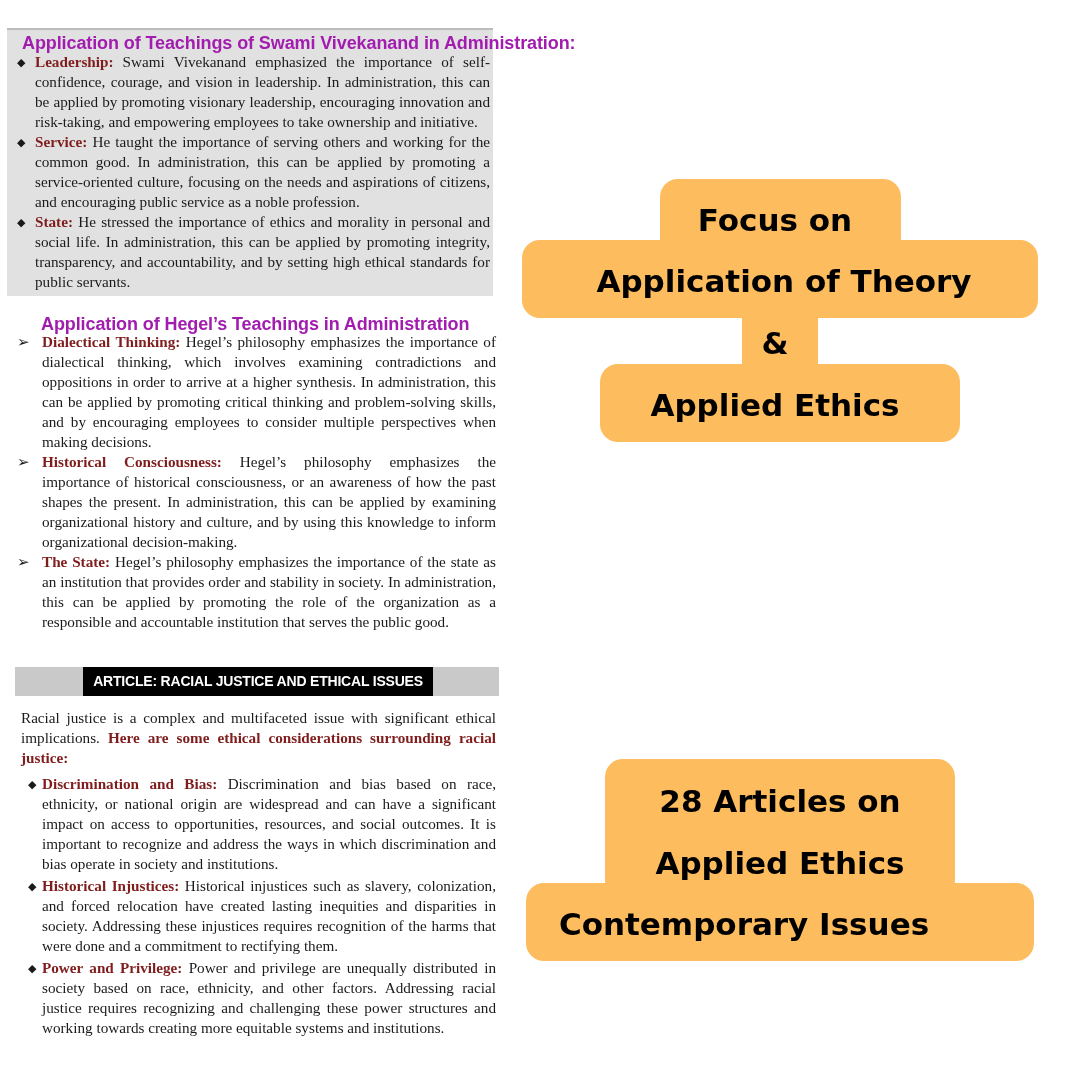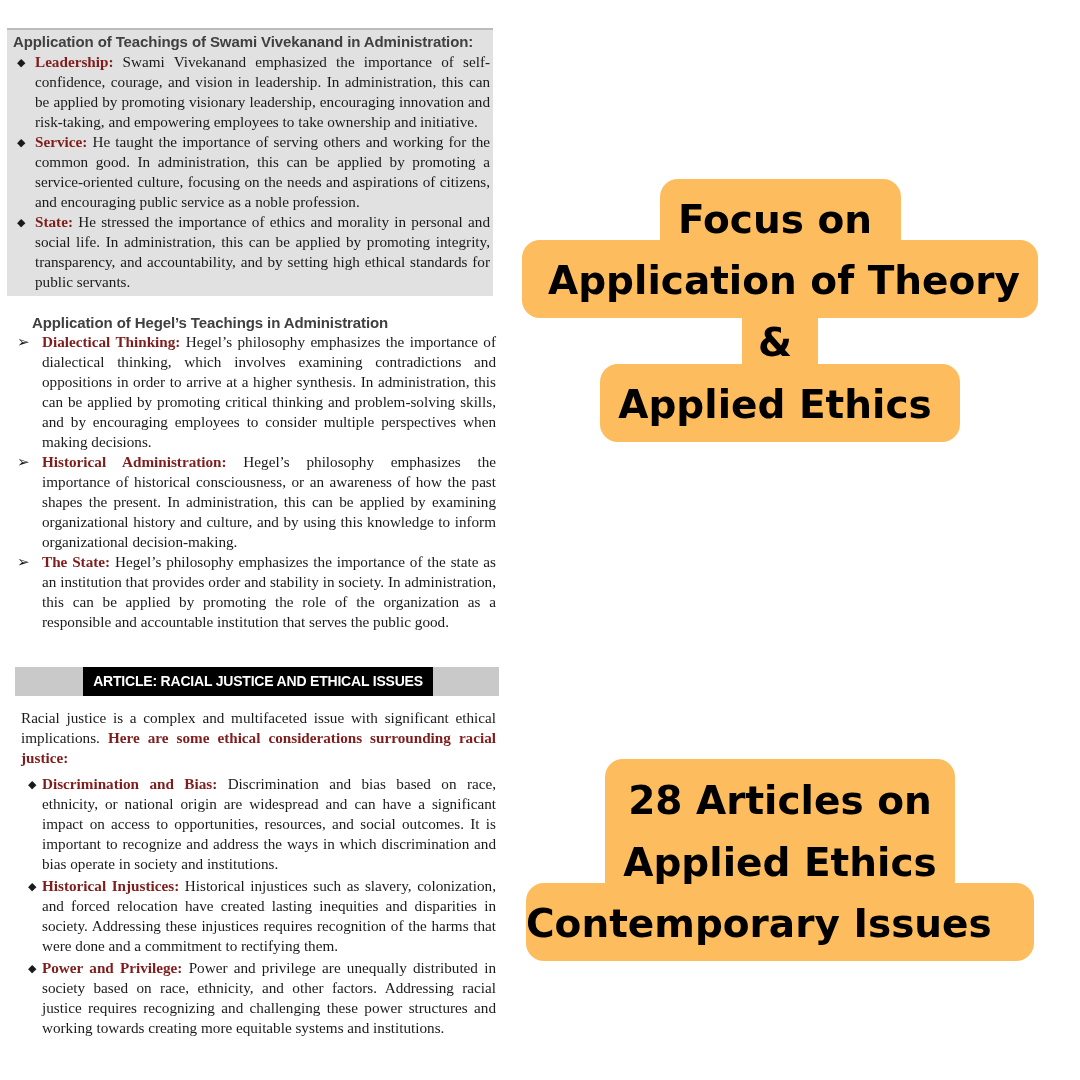--- a/index.html
+++ b/index.html
@@ -2,37 +2,37 @@
 <html><head>
 <meta charset="utf-8">
 <style>
   html, body { margin:0; padding:0; }
   body { width:1080px; height:1080px; background:#ffffff; position:relative; overflow:hidden;
          font-family:"Liberation Serif", serif; color:#111; }
   .abs { position:absolute; }
 
   
   #viv-box { left:7px; top:28px; width:486px; height:268px; background:#e1e1e1; border-top:2px solid #bcbcbc; box-sizing:border-box; }
-  .sec-title { font-family:"Liberation Sans", sans-serif; font-weight:bold; font-size:15px; color:#404040; letter-spacing:-0.1px; white-space:nowrap; }
+  .sec-title { font-family:"Liberation Sans", sans-serif; font-weight:bold; font-size:18px; color:#a21caf; letter-spacing:-0.1px; white-space:nowrap;margin-left:9px; }
   .para { font-size:15.2px; line-height:20px; text-align:justify; color:#1a1a1a; }
   .para b { color:#7f1d1d; }
   .item { position:relative; padding-left:27px; }
   .bullet { position:absolute; left:9px; top:0; font-size:11px; line-height:20px; }
   .arrow { position:absolute; left:2px; top:0; font-size:15px; line-height:20px; }
 
   
   #art-bar { left:15px; top:667px; width:484px; height:29px; background:#c9c9c9; }
   #art-label { left:83px; top:667px; width:350px; height:29px; background:#000; color:#fff;
                font-family:Liberation Sans, sans-serif; font-weight:bold; font-size:14px;
                line-height:29px; text-align:center; letter-spacing:-0.2px; white-space:nowrap; }
 
   
   .hl { position:absolute; background:#fdbc5d; border-radius:18px; }
   .hl-text { position:absolute; font-family:"DejaVu Sans", sans-serif; font-weight:bold; color:#000;
-             font-size:39px; text-align:center; white-space:nowrap; line-height:62px; }
+             font-size:31px; text-align:center; white-space:nowrap; line-height:62px; }
 </style>
 </head>
 <body>
 
 <div id="viv-box" class="abs"></div>
 <div class="abs sec-title" style="left:13px; top:33px;">Application of Teachings of Swami Vivekanand in Administration:</div>
 
 <div class="abs para" style="left:8px; top:52px; width:482px;">
   <div class="item">
     <span class="bullet">◆</span>
@@ -50,21 +50,21 @@
 
 <div class="abs sec-title" style="left:32px; top:314px;">Application of Hegel’s Teachings in Administration</div>
 
 <div class="abs para" style="left:15px; top:332px; width:481px;">
   <div class="item">
     <span class="arrow">➢</span>
     <b>Dialectical Thinking:</b><span> Hegel’s philosophy emphasizes the importance of dialectical thinking, which involves examining contradictions and oppositions in order to arrive at a higher synthesis. In administration, this can be applied by promoting critical thinking and problem-solving skills, and by encouraging employees to consider multiple perspectives when making decisions.</span>
   </div>
   <div class="item">
     <span class="arrow">➢</span>
-    <b>Historical Administration:</b><span> Hegel’s philosophy emphasizes the importance of historical consciousness, or an awareness of how the past shapes the present. In administration, this can be applied by examining organizational history and culture, and by using this knowledge to inform organizational decision-making.</span>
+    <b>Historical Consciousness:</b><span> Hegel’s philosophy emphasizes the importance of historical consciousness, or an awareness of how the past shapes the present. In administration, this can be applied by examining organizational history and culture, and by using this knowledge to inform organizational decision-making.</span>
   </div>
   <div class="item">
     <span class="arrow">➢</span>
     <b>The State:</b><span> Hegel’s philosophy emphasizes the importance of the state as an institution that provides order and stability in society. In administration, this can be applied by promoting the role of the organization as a responsible and accountable institution that serves the public good.</span>
   </div>
 </div>
 
 <div id="art-bar" class="abs"></div>
 <div id="art-label" class="abs">ARTICLE: RACIAL JUSTICE AND ETHICAL ISSUES</div>
 

